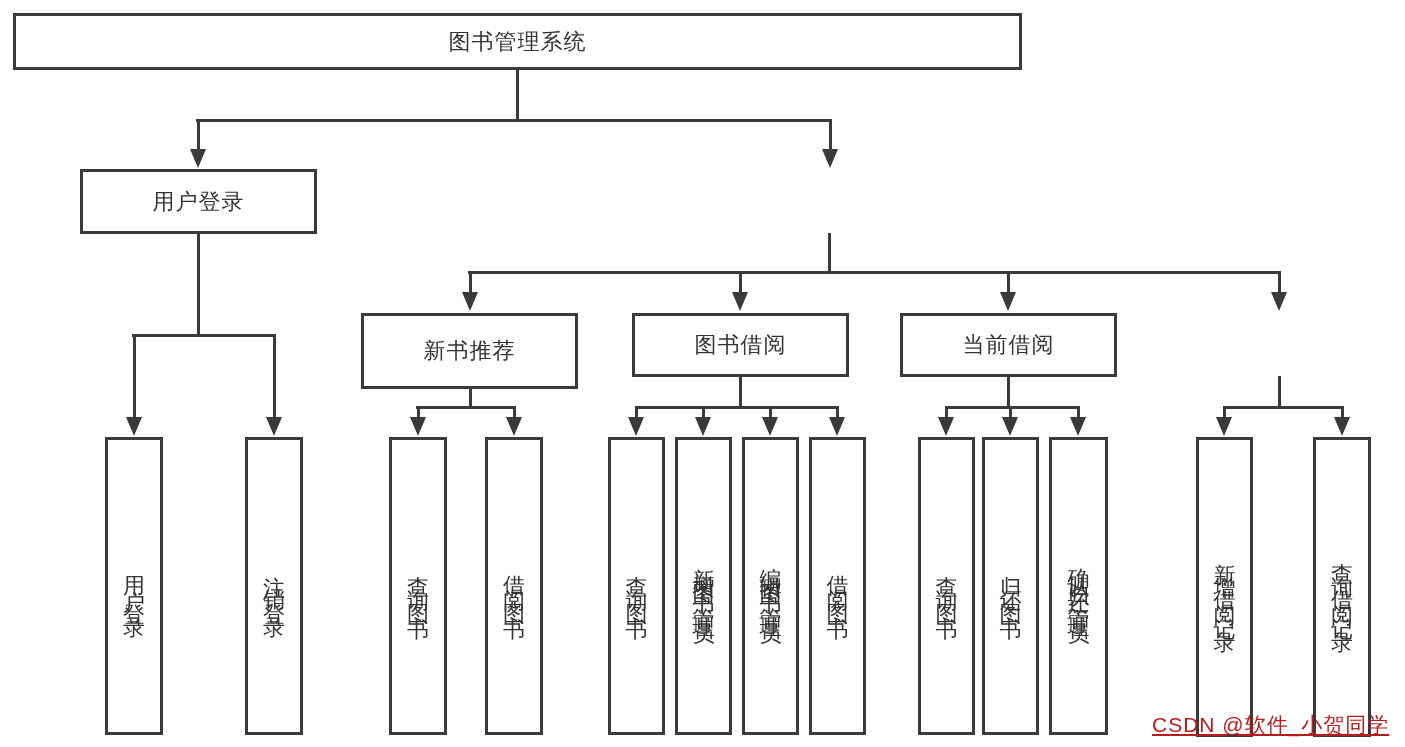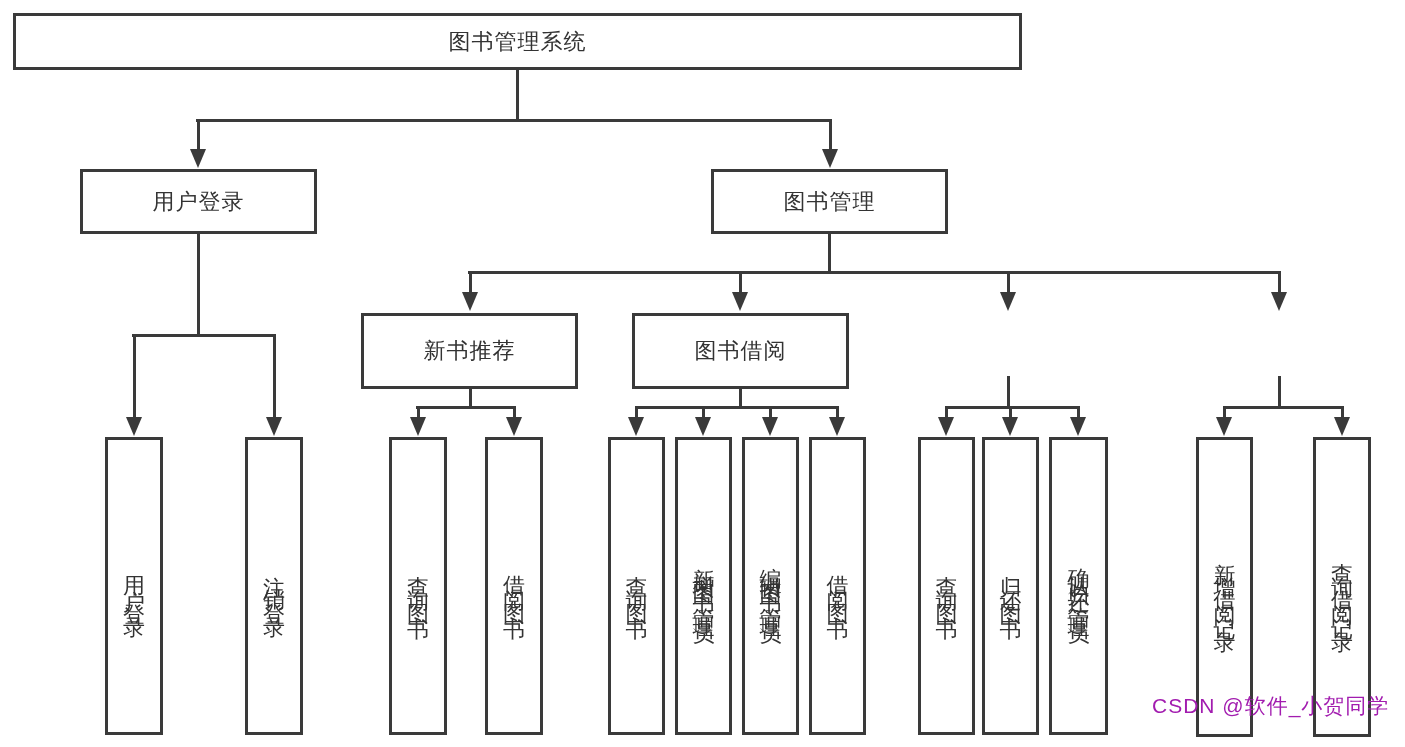--- a/index.html
+++ b/index.html
@@ -21,45 +21,45 @@
   }
   .vline,.hline{position:absolute;background:#3a3a3a;z-index:1;}
   .vline{width:3px;}
   .hline{height:3px;}
   .arrowhead{
     position:absolute;width:0;height:0;z-index:1;
     border-left:8px solid transparent;border-right:8px solid transparent;
     border-top:19px solid #3a3a3a;
   }
   .watermark{
-    position:absolute;left:1152px;top:692px;z-index:5;
-    font-size:21px;color:#a21caf;white-space:nowrap;letter-spacing:1px;
+    position:absolute;left:1152px;top:711px;z-index:5;
+    font-size:21px;color:#b91c1c;white-space:nowrap;letter-spacing:1px;text-decoration:underline;
   }
 </style>
 </head>
 <body>
 
 <div class="canvas">
 
   <div class="box" style="left:13px;top:13px;width:1009px;height:57px">
     <span class="label">图书管理系统</span>
   </div>
 
   <div class="box" style="left:80px;top:169px;width:237px;height:65px">
     <span class="label">用户登录</span>
   </div>
-  <div class="box" style="left:711px;top:169px;width:237px;height:65px">
-    <span class="label">图书管理</span>
-  </div>
 
   <div class="box" style="left:361px;top:313px;width:217px;height:76px">
     <span class="label">新书推荐</span>
   </div>
-  <div class="box" style="left:632px;top:313px;width:217px;height:76px">
+  <div class="box" style="left:632px;top:313px;width:217px;height:64px">
     <span class="label">图书借阅</span>
+  </div>
+  <div class="box" style="left:900px;top:313px;width:217px;height:64px">
+    <span class="label">当前借阅</span>
   </div>
 
   <div class="box vbox" style="left:105px;top:437px;width:58px;height:298px">
     <span class="label" style="letter-spacing: 14px;">用户登录</span>
   </div>
   <div class="box vbox" style="left:245px;top:437px;width:58px;height:298px">
     <span class="label" style="letter-spacing: 14px;">注销登录</span>
   </div>
 
   <div class="box vbox" style="left:389px;top:437px;width:58px;height:298px">

